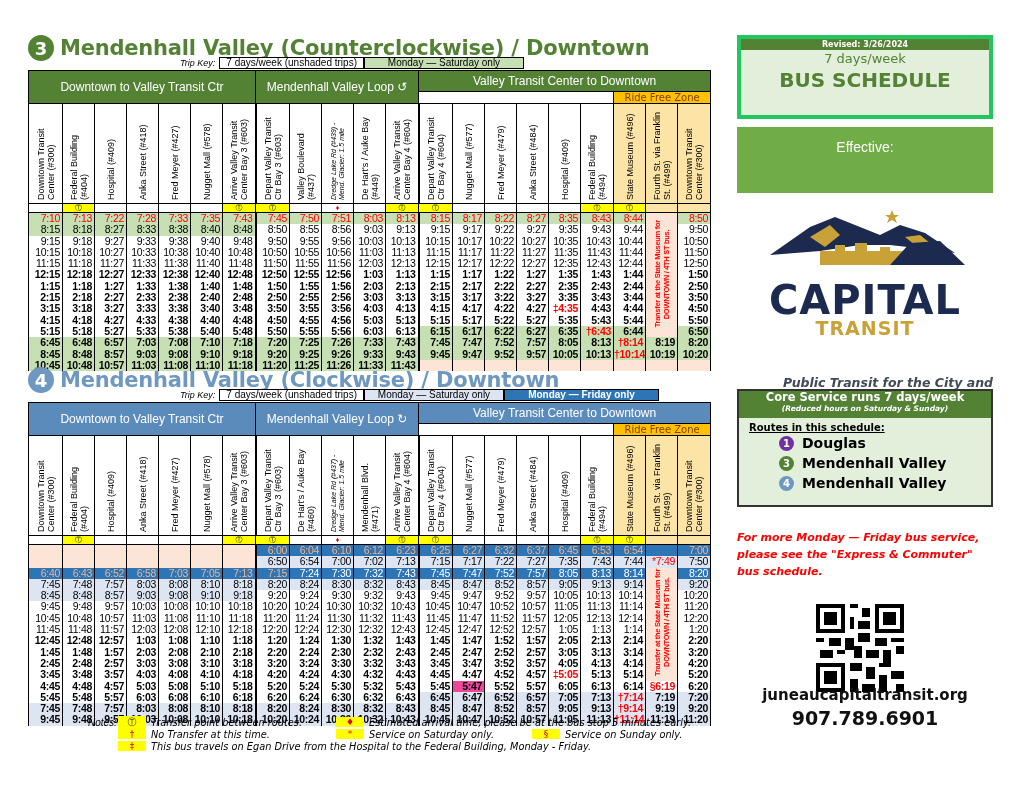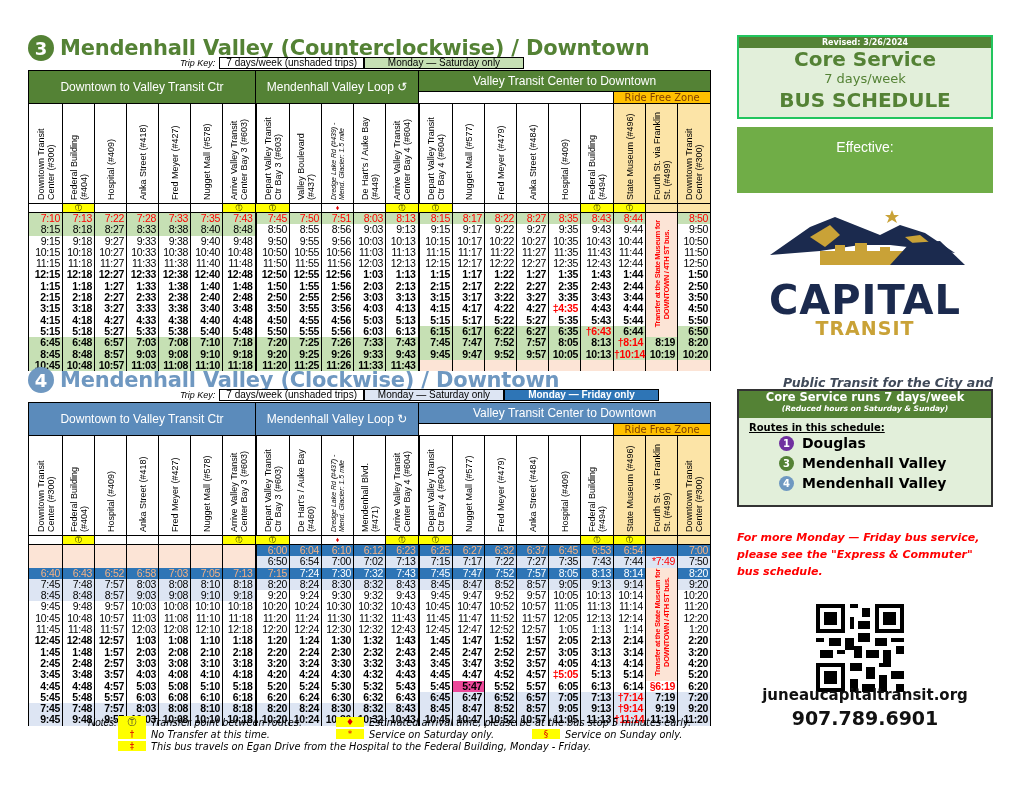--- a/index.html
+++ b/index.html
@@ -49,21 +49,21 @@
   td.note { background: #fce4d6 !important; text-align: center; vertical-align: middle; padding: 0; }
   td.note span { writing-mode: vertical-rl; transform: rotate(180deg); font-size: 7.5px; color: #ff0000; font-weight: bold; display: inline-block; line-height: 9px; white-space: pre-line; }
 
   .notes { position: absolute; left: 88px; top: 716px; font-size: 10px; font-style: italic; font-family: "DejaVu Sans", sans-serif; }
   .notes .row { display: flex; align-items: center; height: 12px; }
   .notes .lab { width: 30px; font-family: "Liberation Sans", sans-serif; font-size: 10px; }
   .notes .sym { background: #ffff00; width: 28px; text-align: center; font-style: normal; color: #e00000; font-size: 9px; }
   .notes .txt { padding-left: 5px; font-size: 9.8px; color: #000; }
 
   
-  .rp-box1 { position: absolute; left: 737px; top: 35px; width: 256px; height: 84px; border: 2px solid #22c55e; background: #e2efda; text-align: center; }
+  .rp-box1 { position: absolute; left: 737px; top: 35px; width: 256px; height: 84px; border: 4px solid #22c55e; background: #e2efda; text-align: center; }
   .rp-box1 .rev { background: #548235; color: #fff; font-size: 8px; font-weight: bold; height: 11px; line-height: 11px; font-family: "DejaVu Sans", sans-serif; }
   .rp-box1 .t1 { color: #548235; font-weight: bold; font-size: 20px; font-family: "DejaVu Sans", sans-serif; line-height: 22px; }
   .rp-box1 .t2 { color: #548235; font-size: 13px; font-family: "DejaVu Sans", sans-serif; line-height: 18px; }
   .rp-box1 .t3 { color: #548235; font-weight: bold; font-size: 20px; font-family: "DejaVu Sans", sans-serif; line-height: 24px; }
   .rp-eff { position: absolute; left: 737px; top: 127px; width: 256px; height: 66px; background: #70ad47; color: #fff; text-align: center; }
   .rp-eff .e1 { font-size: 14px; padding-top: 12px; }
   .rp-eff .e2 { font-size: 24px; font-weight: bold; padding-top: 5px; margin-top: 32px; }
   .logo { position: absolute; left: 740px; top: 205px; width: 250px; height: 140px; }
   .logo .cap { position: absolute; left: 0; top: 72px; width: 250px; text-align: center; font-family: "DejaVu Sans", sans-serif; font-weight: bold; font-size: 40px; color: #1b2a4e; letter-spacing: 1px; }
   .logo .tr { position: absolute; left: 0; top: 112px; width: 250px; text-align: center; font-family: "DejaVu Sans", sans-serif; font-weight: bold; font-size: 19px; color: #c9a237; letter-spacing: 1px; }
@@ -1049,21 +1049,20 @@
   </div>
   <div class="row">
     <span class="lab"></span>
     <span class="sym">‡</span>
     <span class="txt">This bus travels on Egan Drive from the Hospital to the Federal Building, Monday - Friday.</span>
   </div>
 </div>
 
 <div class="rp-box1">
   <div class="rev">Revised:  3/26/2024</div>
-  <div class="t1">Core Service</div>
   <div class="t2">7 days/week</div>
   <div class="t3">BUS SCHEDULE</div>
 </div>
 <div class="rp-eff">
   <div class="e1">Effective:</div>
   <div class="e2">April 22, 2024</div>
 </div>
 <div class="logo">
   <svg width="250" height="80" viewBox="0 0 250 80">
     <polygon points="30,50 70,22 95,12 120,22 140,30 160,20 185,28 215,48 185,44 150,40 120,40 80,46" fill="#1b2a4e"></polygon>

